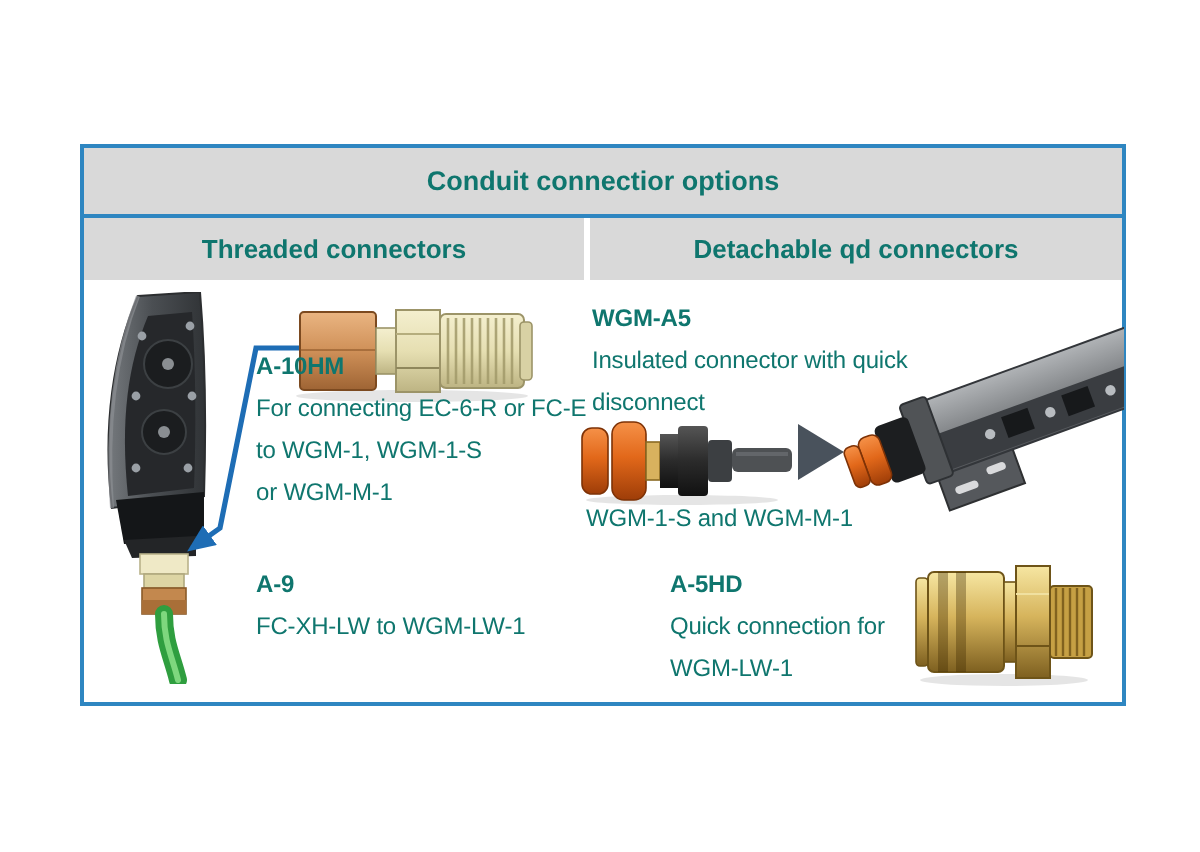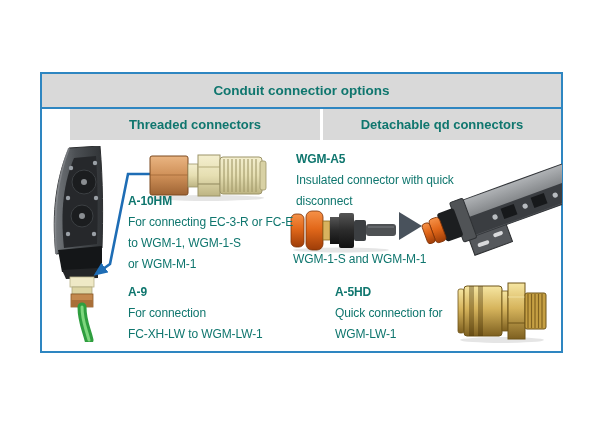--- a/index.html
+++ b/index.html
@@ -9,21 +9,21 @@
   }
   .panel{
     position:absolute;left:40px;top:72px;width:523px;height:281px;
     border:2px solid #2e86c1;box-sizing:border-box;background:#ffffff;
   }
   .title-row{
     height:33px;background:#d9d9d9;border-bottom:2px solid #2e86c1;
     display:flex;align-items:center;justify-content:center;
     font-weight:bold;font-size:13.5px;
   }
-  .header-row{height:31px;display:flex;background:#ffffff;padding-left:28px;}
+  .header-row{height:31px;display:flex;background:#ffffff;}
   .header-cell{
     background:#d9d9d9;display:flex;align-items:center;justify-content:center;
     font-weight:bold;font-size:13px;
   }
   .header-cell.left{width:250px;}
   .header-divider{width:3px;background:#ffffff;}
   .header-cell.right{flex:1;align-items:center;}
   .txt{position:absolute;font-size:12px;line-height:21px;letter-spacing:-0.1px;white-space:nowrap;}
   .txt .name{font-weight:bold;}
   .ill{position:absolute;}
@@ -203,30 +203,29 @@
     <rect x="69" y="13" width="21" height="36" rx="2" fill="#c6a044" stroke="#6e5418" stroke-width="1"></rect>
     <g stroke="#7a5c1c" stroke-width="1.2" opacity="0.9">
       <line x1="72" y1="14" x2="72" y2="48"></line>
         <line x1="75.5" y1="14" x2="75.5" y2="48"></line>
       <line x1="79" y1="14" x2="79" y2="48"></line>
         <line x1="82.5" y1="14" x2="82.5" y2="48"></line>
       <line x1="86" y1="14" x2="86" y2="48"></line>
     </g>
   </svg>
 
-  <div class="txt" style="left:128px;top:191px;">
+  <div class="txt" style="left:128px;top:173px;">
     <div class="name">A-10HM</div>
-    <div>For connecting EC-3-R or FC-E</div>
+    <div>For connecting EC-6-R or FC-E</div>
     <div>to WGM-1, WGM-1-S</div>
     <div>or WGM-M-1</div>
   </div>
 
   <div class="txt" style="left:128px;top:282px;">
     <div class="name">A-9</div>
-    <div>For connection</div>
     <div>FC-XH-LW to WGM-LW-1</div>
   </div>
 
   <div class="txt" style="left:296px;top:149px;">
     <div class="name">WGM-A5</div>
     <div>Insulated connector with quick</div>
     <div>disconnect</div>
   </div>
 
   <div class="txt" style="left:293px;top:249px;">

